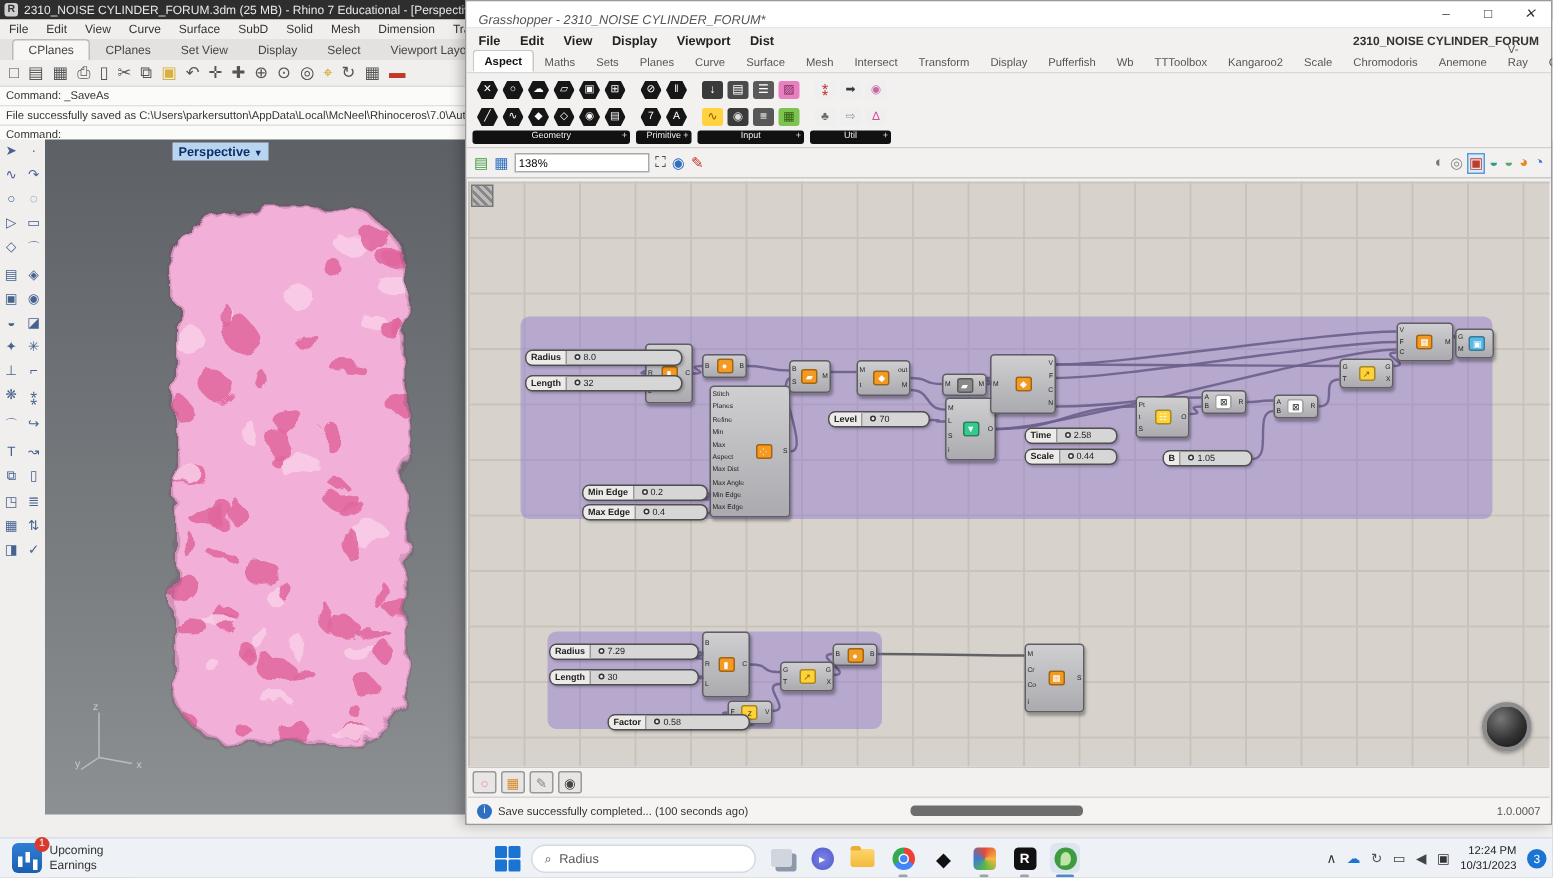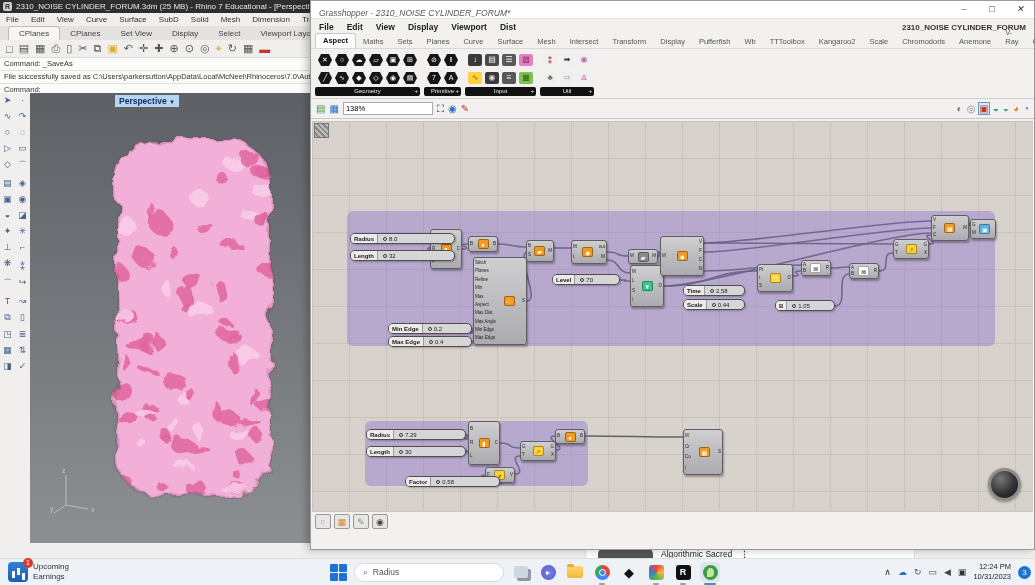--- a/index.html
+++ b/index.html
@@ -301,25 +301,20 @@
     </div>
     <div class="rh-vtabs" id="rh-vtabs">
         <span class="rh-vtab active">Perspective</span>
         <span class="rh-vtab">Top</span>
         <span class="rh-vtab">Front</span>
         <span class="rh-vtab">Right</span>
         <span>✛</span>
       </div>
   </div>
 
-  <div id="bgstrip">
-    <span class="thumb"></span>
-    <span>Algorithmic Sacred</span>
-    <span class="dots">⋮</span>
-  </div>
 
   <div id="gh">
     <div class="gh-titlebar">
       <span>Grasshopper - 2310_NOISE CYLINDER_FORUM*</span>
       <span class="gh-winbtns">
         <span>–</span>
         <span>□</span>
         <span>✕</span>
       </span>
     </div>
@@ -711,20 +706,26 @@
           <span class="val"><span class="knob"></span>0.58</span>
         </div>
       </div>
 
     <div class="gh-bottombar" id="gh-bottombar">
         <span class="mini-icon" style="color: rgb(232, 127, 192);">○</span>
         <span class="mini-icon" style="color: rgb(217, 138, 43);">▦</span>
         <span class="mini-icon" style="color: rgb(136, 136, 136);">✎</span>
         <span class="mini-icon" style="color: rgb(68, 68, 68);">◉</span>
       </div>
+    <div class="gh-status">
+      <span class="info">i</span>
+      <span>Save successfully completed... (100 seconds ago)</span>
+      <span class="hthumb"></span>
+      <span class="ver">1.0.0007</span>
+    </div>
   </div>
 
   <div id="taskbar">
     <div class="tb-widget">
       <span class="wicon">
         <span class="badge">1</span>
       </span>
       <span class="wtext">
         <span>Upcoming</span><br>
         <span>Earnings</span>

